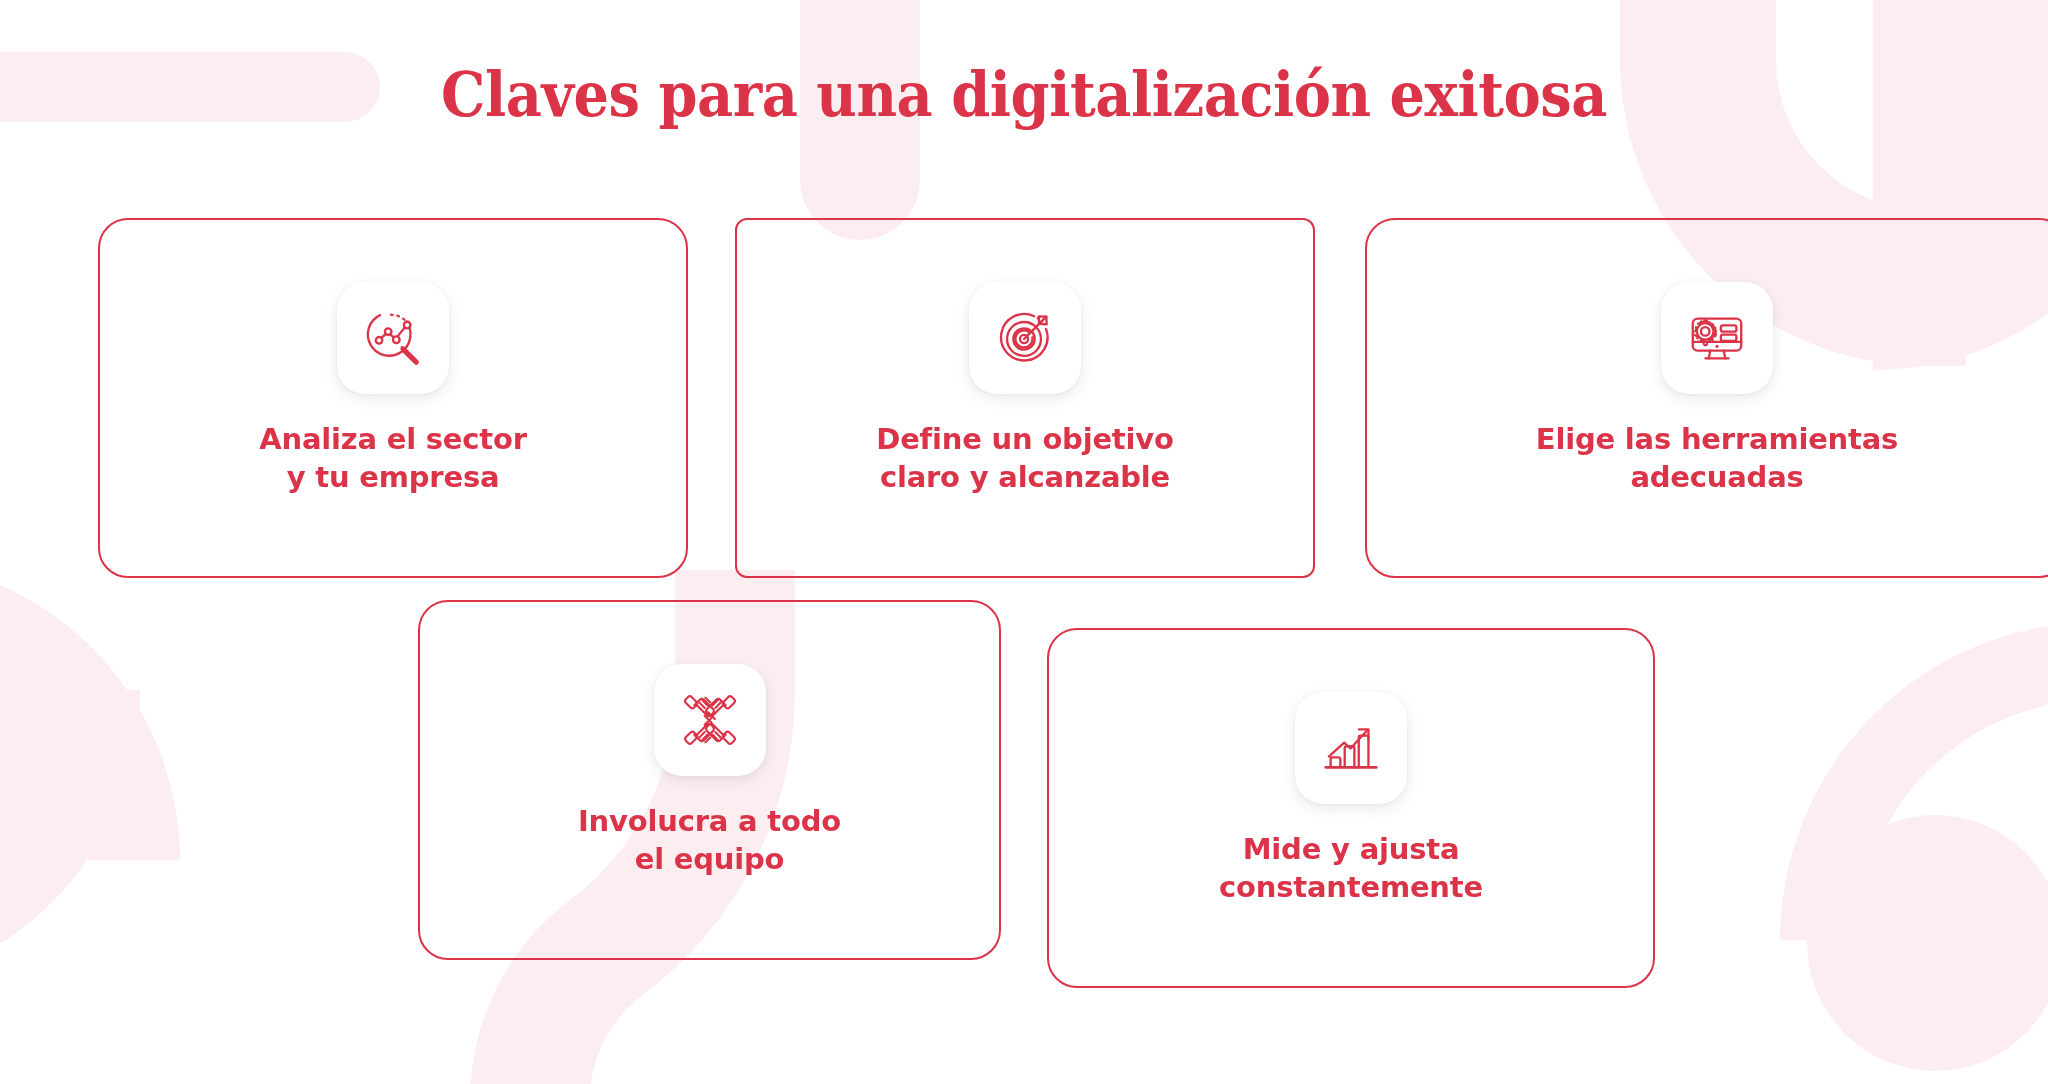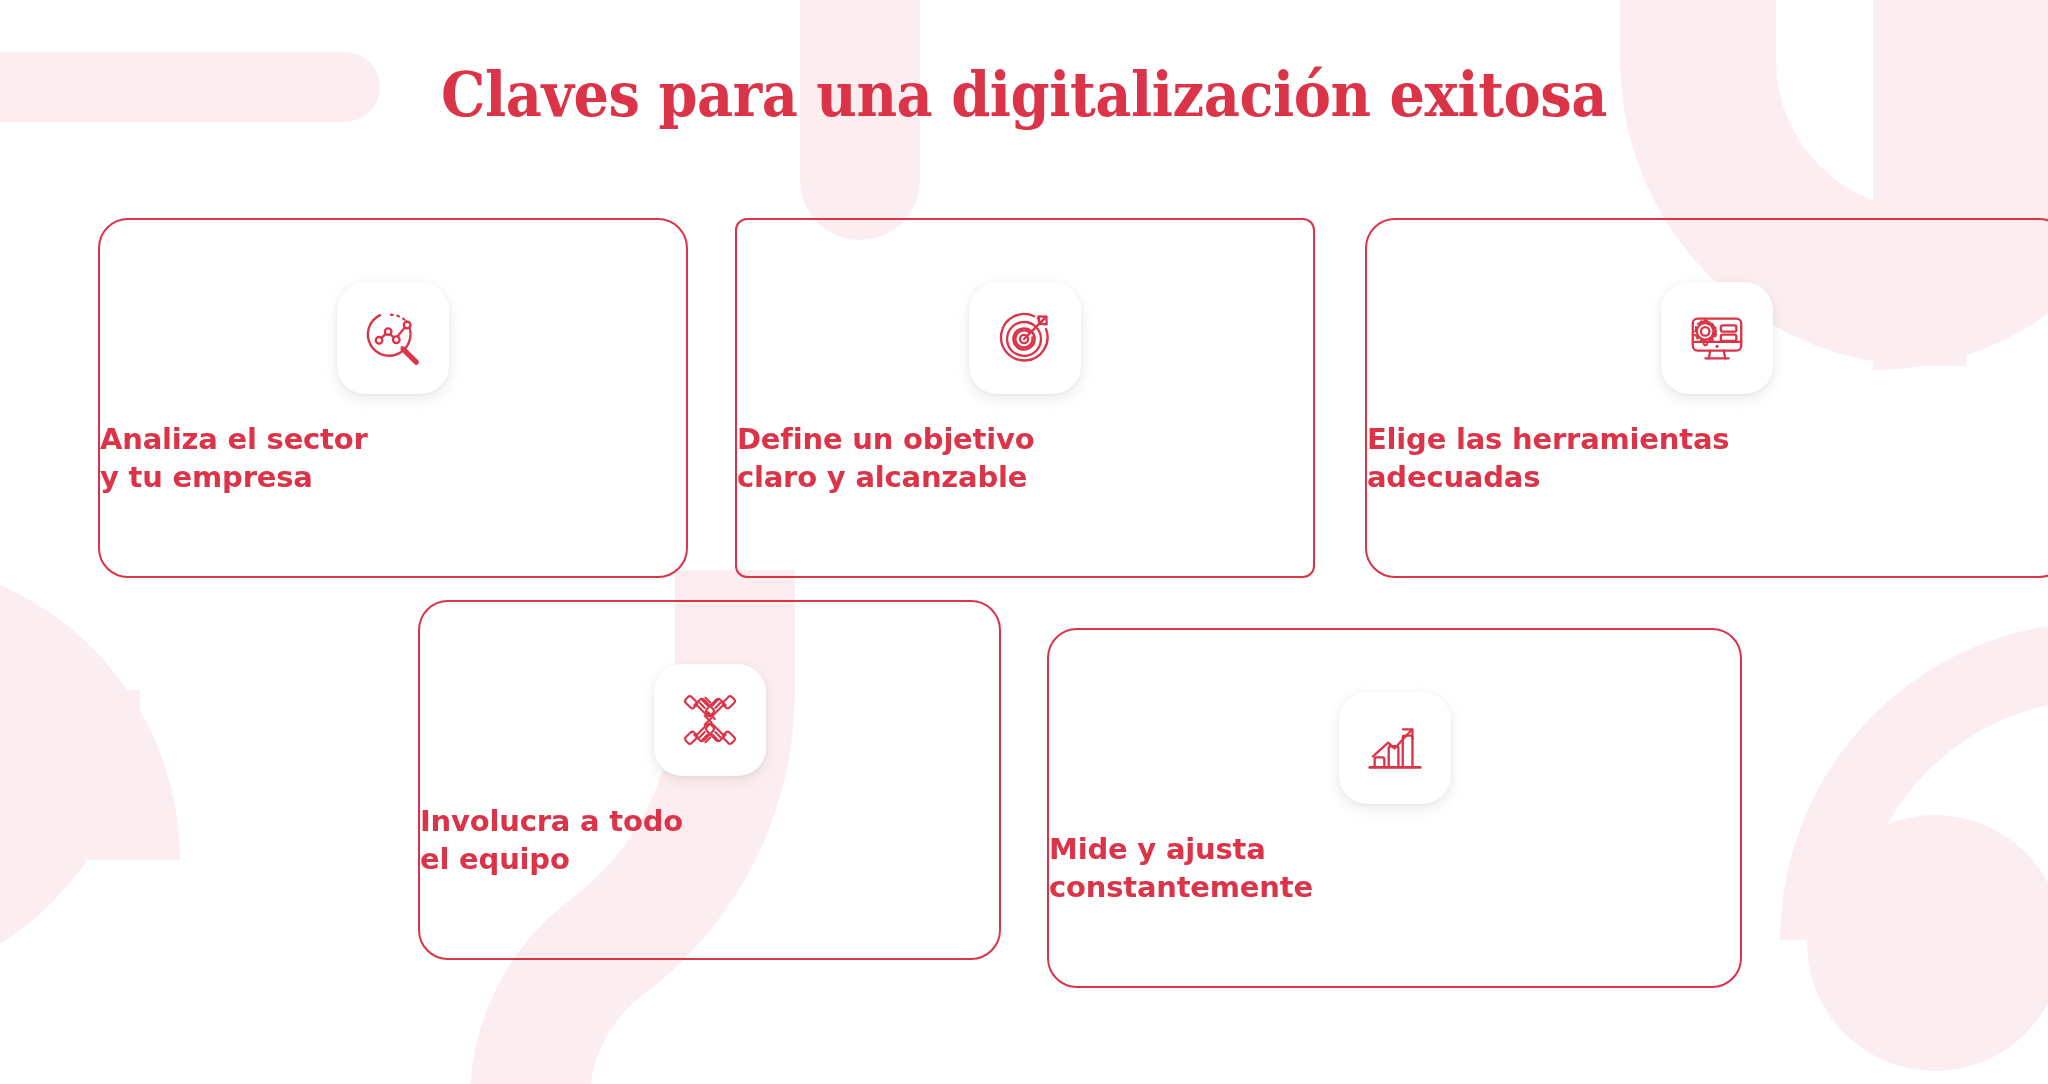--- a/index.html
+++ b/index.html
@@ -77,37 +77,37 @@
   .icon-tile svg {
     width: 62px;
     height: 62px;
     display: block;
   }
 
   .card-label {
     position: absolute;
     left: 0;
     right: 0;
-    text-align: left;
+    text-align: center;
     font-family: "DejaVu Sans", "Liberation Sans", sans-serif;
     font-weight: 700;
     font-size: 29px;
     line-height: 1.32;
     color: #DB3347;
     white-space: pre-line;
     letter-spacing: -0.2px;
   }
 
   
   #card-1 { left: 98px;  top: 218px; width: 590px; height: 360px; }
   #card-2 { left: 735px; top: 218px; width: 580px; height: 360px; border-radius: 12px; }
   #card-3 { left: 1365px;top: 218px; width: 704px; height: 360px; }
   
   #card-4 { left: 418px; top: 600px; width: 583px; height: 360px; }
-  #card-5 { left: 1047px;top: 628px; width: 695px; height: 360px; }
+  #card-5 { left: 1047px;top: 628px; width: 608px; height: 360px; }
 
   .card .icon-tile { top: 62px; }
   .card .card-label { top: 200px; }
 </style>
 </head>
 <body>
 
 <svg id="bg-decor" viewBox="0 0 2048 1084" aria-hidden="true">
   <defs>
     <clipPath id="clip-page">

